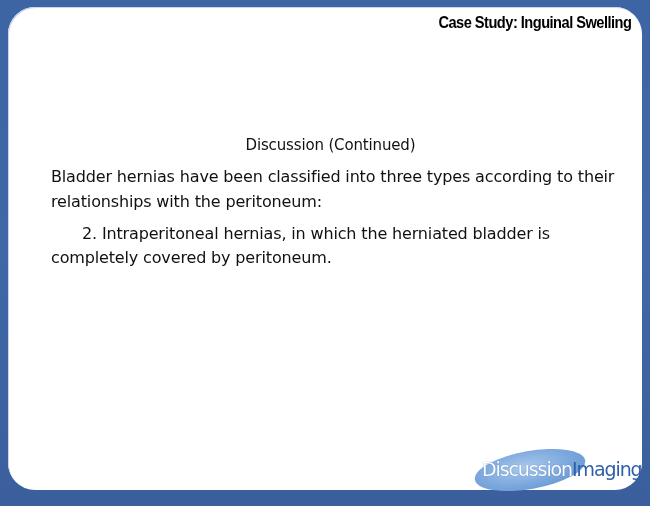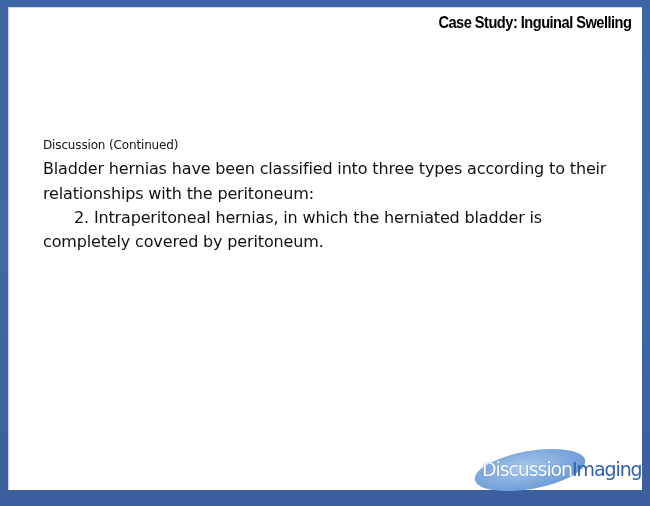--- a/index.html
+++ b/index.html
@@ -14,20 +14,21 @@
       position: absolute;
       left: 0; top: 0; width: 650px; height: 506px;
       background: linear-gradient(to bottom, #3d65a3 0%, #4068a6 50%, #3a5f9c 100%);
     }
     .panel {
       position: absolute;
       left: 8px; top: 7px;
       width: 634px; height: 483px;
       background: #ffffff;
       box-shadow: inset 1px 1px 0 #c9d5e8;
+      border-radius: 27px;
     }
     .header-title {
       position: absolute;
       right: 11px; top: 6px;
       font-family: "Liberation Sans", sans-serif;
       font-weight: bold;
       font-size: 17px;
       letter-spacing: -0.6px;
       transform: scaleX(0.86);
       transform-origin: right center;
@@ -38,25 +39,26 @@
       position: absolute;
       left: 35px; top: 126px;
       width: 590px;
       color: #111111;
       font-family: "DejaVu Sans", sans-serif;
       font-size: 16px;
       line-height: 24.3px;
       letter-spacing: -0.15px;
     }
     .section-heading {
-      font-size: 12px;
+      text-align: center;
+      font-size: 15px;
       margin-left: 0;
       width: 575px;
     }
-    .para { margin: 0; }
+    .para { margin: 8px; }
     .indent { text-indent: 31px; }
     .logo {
       position: absolute;
       left: 474px; top: 449px;
       width: 170px; height: 42px;
     }
     .logo-ellipse {
       position: absolute;
       left: 0px; top: 2px;
       width: 112px; height: 38px;

